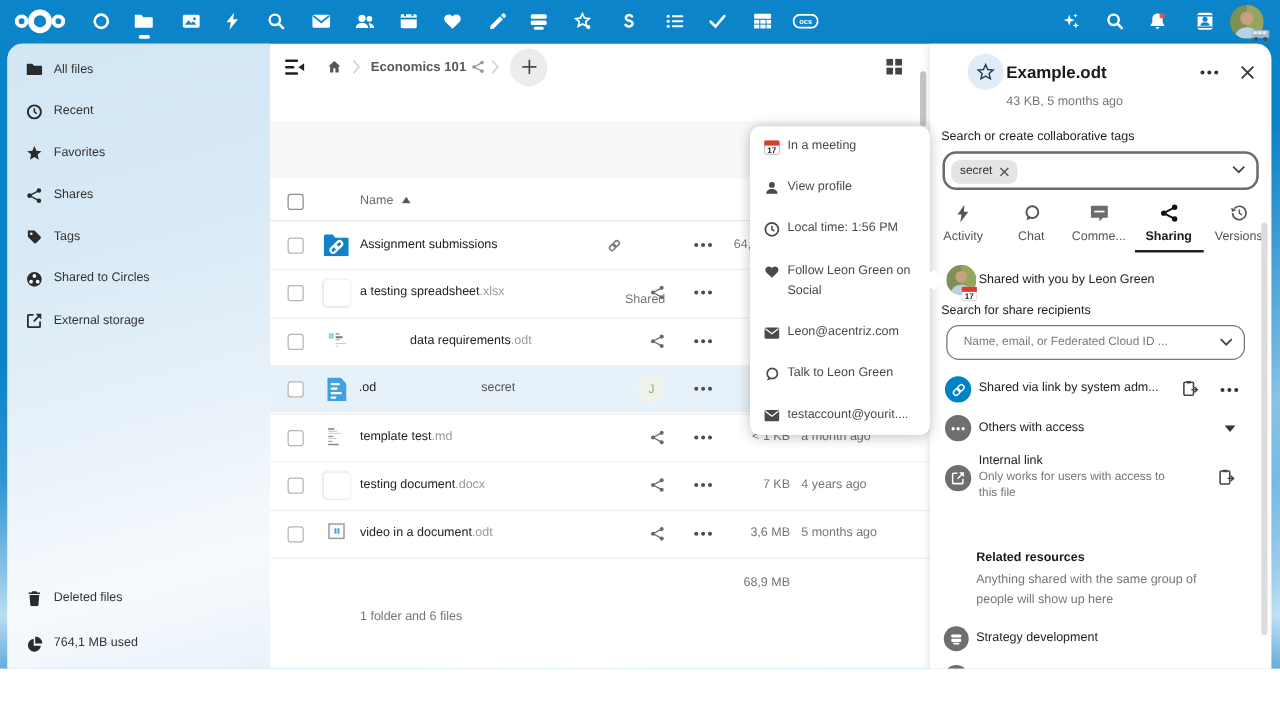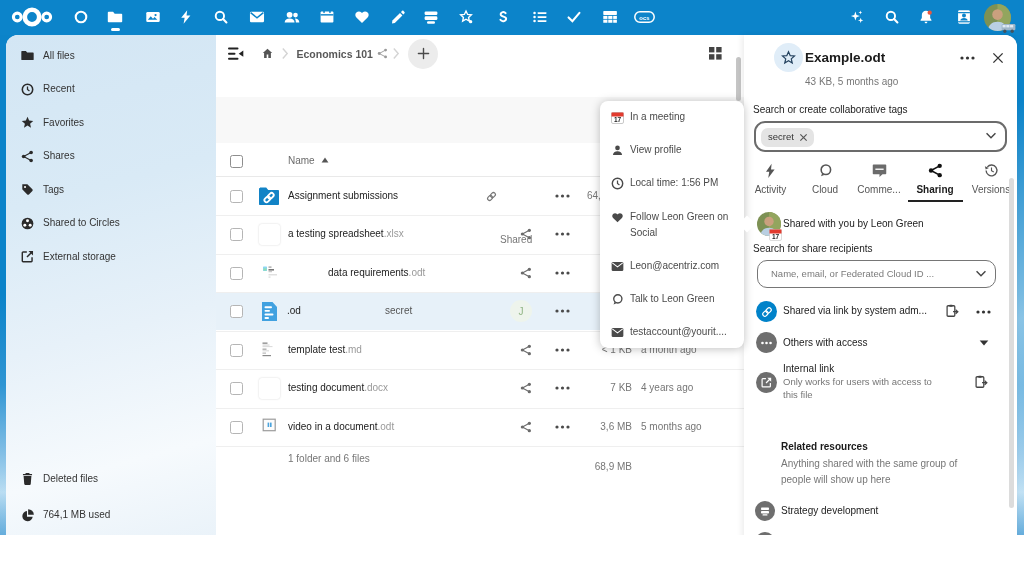--- a/index.html
+++ b/index.html
@@ -377,21 +377,21 @@
       <path d="M4 10l11.6-6.2M4 10l11.6 6.2" stroke="#6b6b6b" stroke-width="1.8"></path>
     </svg>
   <svg class="abs" style="left:555px;top:424.7px;" width="15" height="4" viewBox="0 0 15 4">
       <circle cx="2" cy="2" r="1.6" fill="#4a4a4a"></circle>
       <circle cx="7.5" cy="2" r="1.6" fill="#4a4a4a"></circle>
       <circle cx="13" cy="2" r="1.6" fill="#4a4a4a"></circle>
     </svg>
   <div class="txt" style="left:542px;top:420.9px;width:90px;text-align:right;font-size:10px;color:#767676;line-height:11.5px;">3,6 MB</div>
   <div class="txt" style="left:641px;top:420.9px;font-size:10px;color:#767676;line-height:11.5px;">5 months ago</div>
   <div class="abs" style="left:216px;top:446px;width:528px;height:1px;background:#efefef;"></div>
-  <div class="txt" style="left:288px;top:453px;font-size:10px;color:#767676;line-height:11.5px;">1 folder and 6 files</div>
+  <div class="txt" style="left:288px;top:488px;font-size:10px;color:#767676;line-height:11.5px;">1 folder and 6 files</div>
   <div class="txt" style="left:542px;top:461.2px;width:90px;text-align:right;font-size:10px;color:#767676;line-height:11.5px;">68,9 MB</div>
   <div class="abs" style="left:744px;top:35px;width:273px;height:533px;background:#fff;border-radius:0 12px 12px 0;box-shadow:-2px 0 6px rgba(0,0,0,0.08);"></div>
   <div class="abs" style="left:774px;top:43px;width:29px;height:29px;border-radius:50%;background:#e0edf8;"></div>
   <svg class="abs" style="left:781px;top:50px;" width="15" height="15" viewBox="0 0 20 20">
       <path fill="none" stroke="#24425f" stroke-width="1.6" d="M10 2.2l2.3 5.3 5.7.5-4.3 3.8 1.3 5.6-5-3-5 3 1.3-5.6L2 8l5.7-.5z"></path>
     </svg>
   <div class="txt" style="left:805px;top:50.2px;font-size:13.5px;font-weight:bold;color:#1b1b1b;line-height:15.5px;">Example.odt</div>
   <div class="txt" style="left:805px;top:76.2px;font-size:10px;color:#767676;line-height:11.5px;">43 KB, 5 months ago</div>
   <svg class="abs" style="left:960px;top:55.5px;" width="15" height="4" viewBox="0 0 15 4">
       <circle cx="2" cy="2" r="1.6" fill="#333"></circle>
@@ -412,21 +412,21 @@
       <path d="M1.5 1.5l5 5 5-5" stroke="#444" stroke-width="1.6" fill="none"></path>
     </svg>
   <svg class="abs" style="left:763.0px;top:163px;" width="15" height="15" viewBox="0 0 20 20">
       <path fill="#555" d="M11.5 1L4 11.5h4.3L7 20 15.5 8.5h-4.8z"></path>
     </svg>
   <div class="txt" style="left:740.5px;top:184.2px;font-size:10px;color:#555;line-height:11.5px;width:60px;text-align:center;">Activity</div>
   <svg class="abs" style="left:817.5px;top:163px;" width="15" height="15" viewBox="0 0 20 20">
       <circle cx="10.5" cy="9" r="6.3" fill="none" stroke="#555" stroke-width="2.1"></circle>
       <path d="M5.6 13.5L4 17.5l4.3-1.6z" fill="#555"></path>
     </svg>
-  <div class="txt" style="left:795px;top:184.2px;font-size:10px;color:#555;line-height:11.5px;width:60px;text-align:center;">Cloud</div>
+  <div class="txt" style="left:795px;top:184.2px;font-size:10px;color:#555;line-height:11.5px;width:60px;text-align:center;">Chat</div>
   <svg class="abs" style="left:871.5px;top:163px;" width="15" height="15" viewBox="0 0 20 20">
       <path fill="#6b6b6b" d="M2 2h16c.6 0 1 .4 1 1v11c0 .6-.4 1-1 1h-4l-4 3.6V15H2c-.6 0-1-.4-1-1V3c0-.6.4-1 1-1z"></path>
       <rect x="4.5" y="7.4" width="11" height="1.8" fill="#fff"></rect>
     </svg>
   <div class="txt" style="left:849px;top:184.2px;font-size:10px;color:#555;line-height:11.5px;width:60px;text-align:center;">Comme...</div>
   <svg class="abs" style="left:927.5px;top:163px;" width="15" height="15" viewBox="0 0 20 20">
       <circle cx="15.6" cy="3.8" r="2.9" fill="#111"></circle>
       <circle cx="15.6" cy="16.2" r="2.9" fill="#111"></circle>
       <circle cx="4" cy="10" r="2.9" fill="#111"></circle>
       <path d="M4 10l11.6-6.2M4 10l11.6 6.2" stroke="#111" stroke-width="2"></path>

